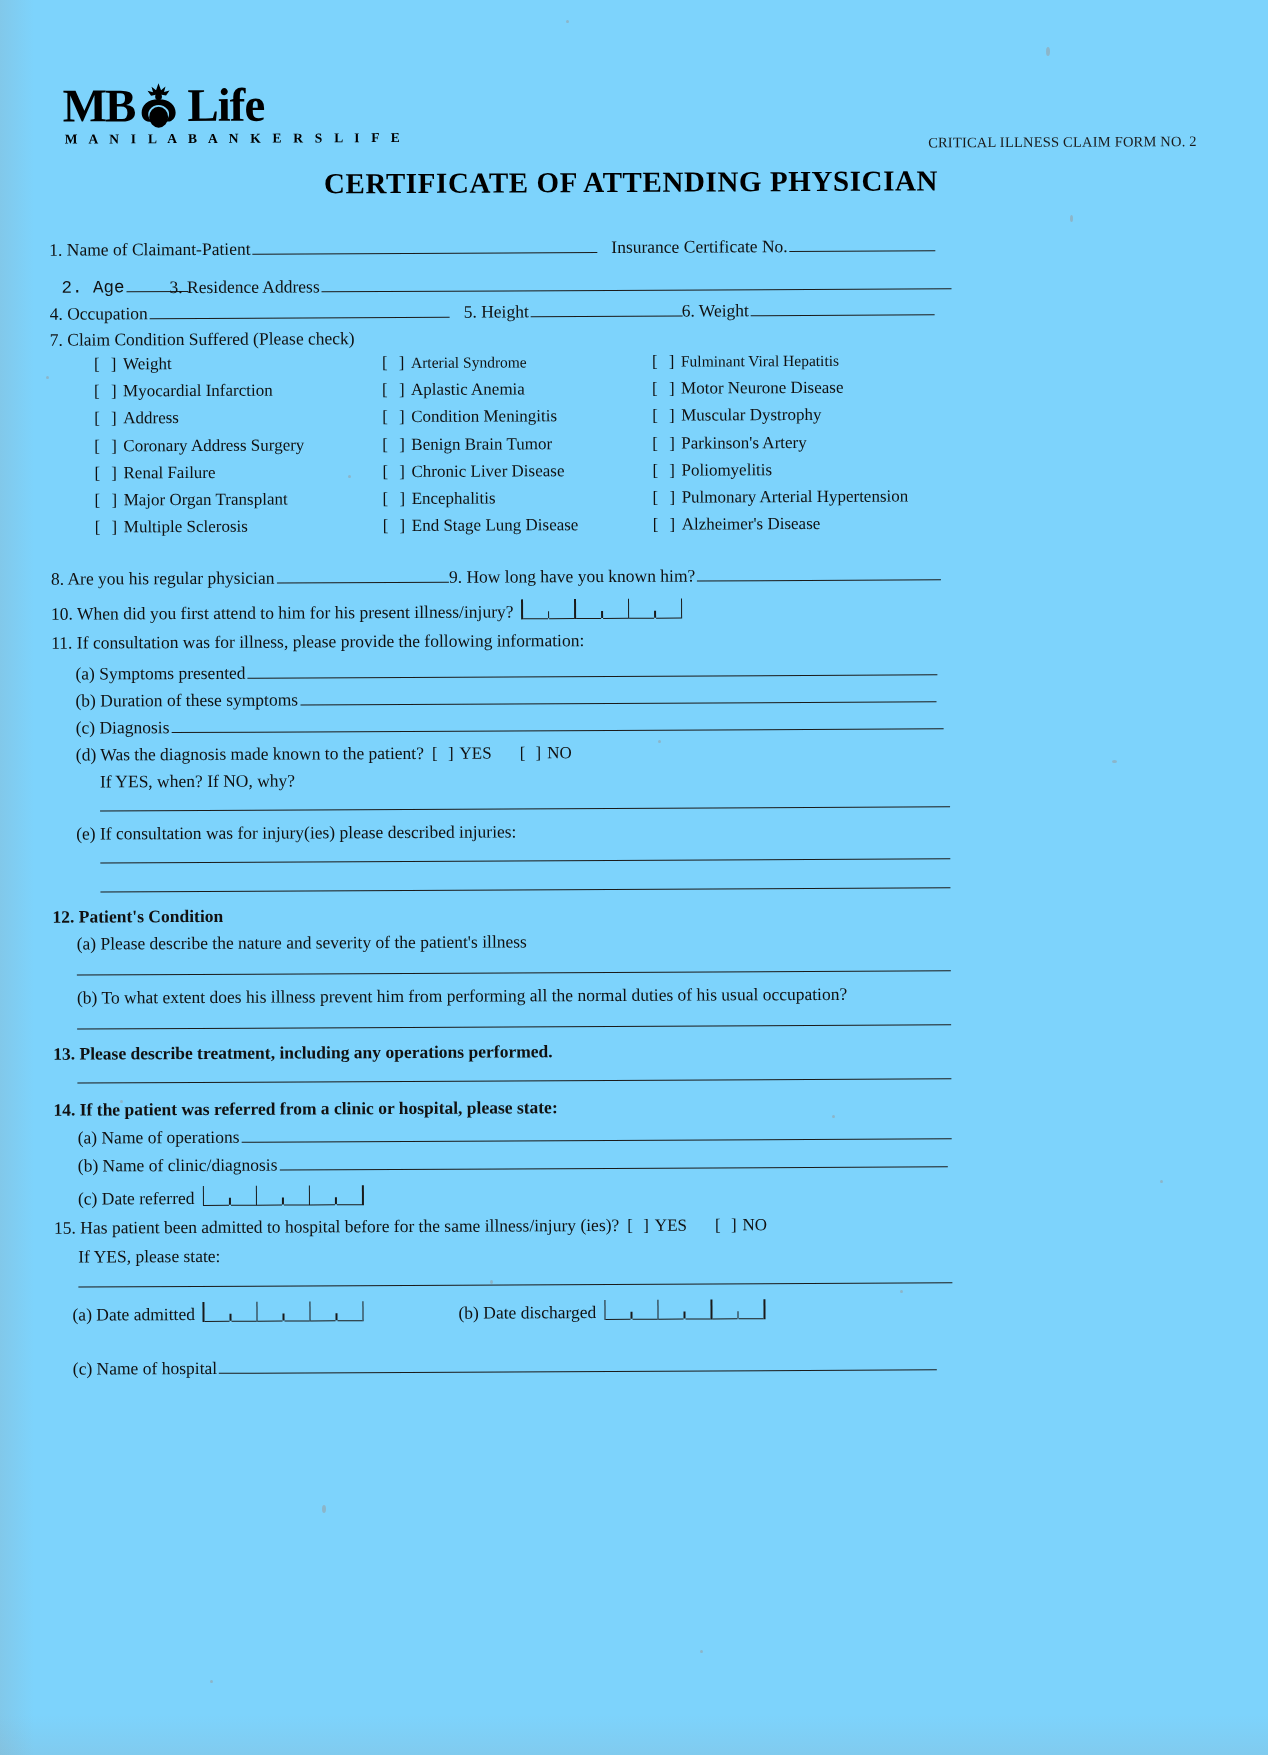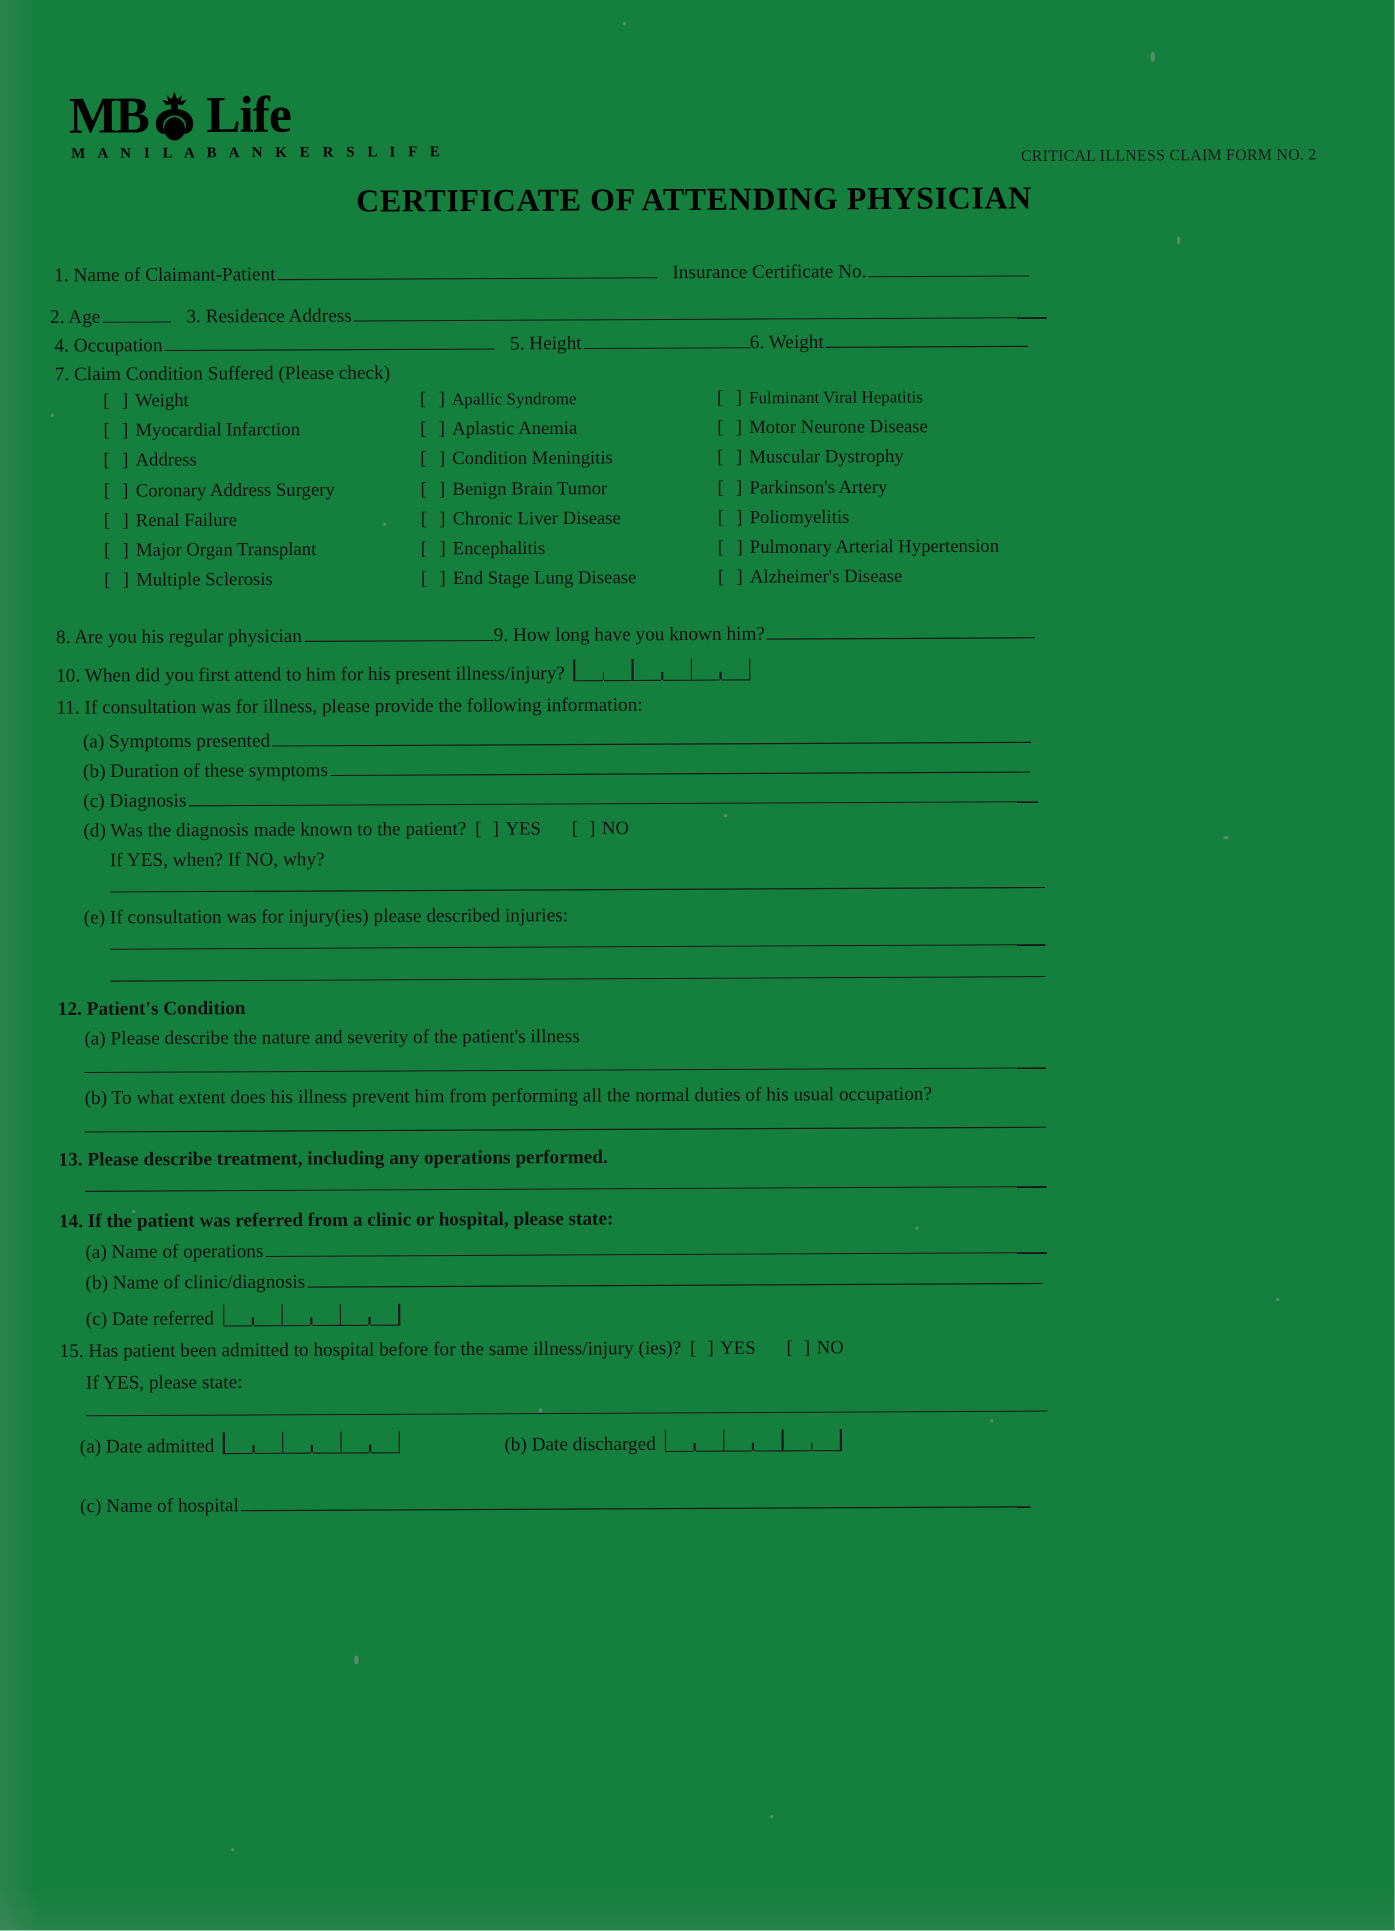--- a/index.html
+++ b/index.html
@@ -13,21 +13,21 @@
     position: relative;
     font-family: "Liberation Serif", "DejaVu Serif", serif;
     color: #111;
     overflow: hidden;
   }
 
   
   .page {
     position: absolute;
     inset: 0;
-    background: #15803d;
+    background: #7dd3fc;
   }
   .scan-noise {
     position: absolute;
     inset: 0;
     pointer-events: none;
     opacity: .5;
   }
   .speck {
     position: absolute;
     background: #9a9a9a;
@@ -241,21 +241,21 @@
 
     <div class="row" style="left:52px; top:236px;">
       <span class="lbl">1. Name of Claimant-Patient</span>
       <span class="rule" style="width:345px;"></span>
     </div>
     <div class="row" style="left:614px; top:236px;">
       <span class="lbl">Insurance Certificate No.</span>
       <span class="rule" style="width:146px;"></span>
     </div>
 
-    <div class="row" style="left:48px; top:274px;">
+    <div class="row" style="left:64px; top:274px;font-family:Liberation Mono, monospace;">
       <span class="lbl">2. Age</span>
       <span class="rule" style="width:62px;"></span>
     </div>
     <div class="row" style="left:172px; top:274px;">
       <span class="lbl">3. Residence Address</span>
       <span class="rule" style="width:630px;"></span>
     </div>
 
     <div class="row" style="left:52px; top:300px;">
       <span class="lbl">4. Occupation</span>
@@ -276,21 +276,21 @@
 
     <div class="check-grid">
 
       <div class="check-row">
         <div class="check-col-1"><span class="chk">
               <span class="box">[  ]</span>
               <span>Weight</span>
             </span></div>
         <div class="check-col-2"><span class="chk chk-small">
               <span class="box">[  ]</span>
-              <span>Apallic Syndrome</span>
+              <span>Arterial Syndrome</span>
             </span></div>
         <div class="check-col-3"><span class="chk chk-small">
               <span class="box">[  ]</span>
               <span>Fulminant Viral Hepatitis</span>
             </span></div>
       </div>
 
       <div class="check-row">
         <div class="check-col-1"><span class="chk">
               <span class="box">[  ]</span>

